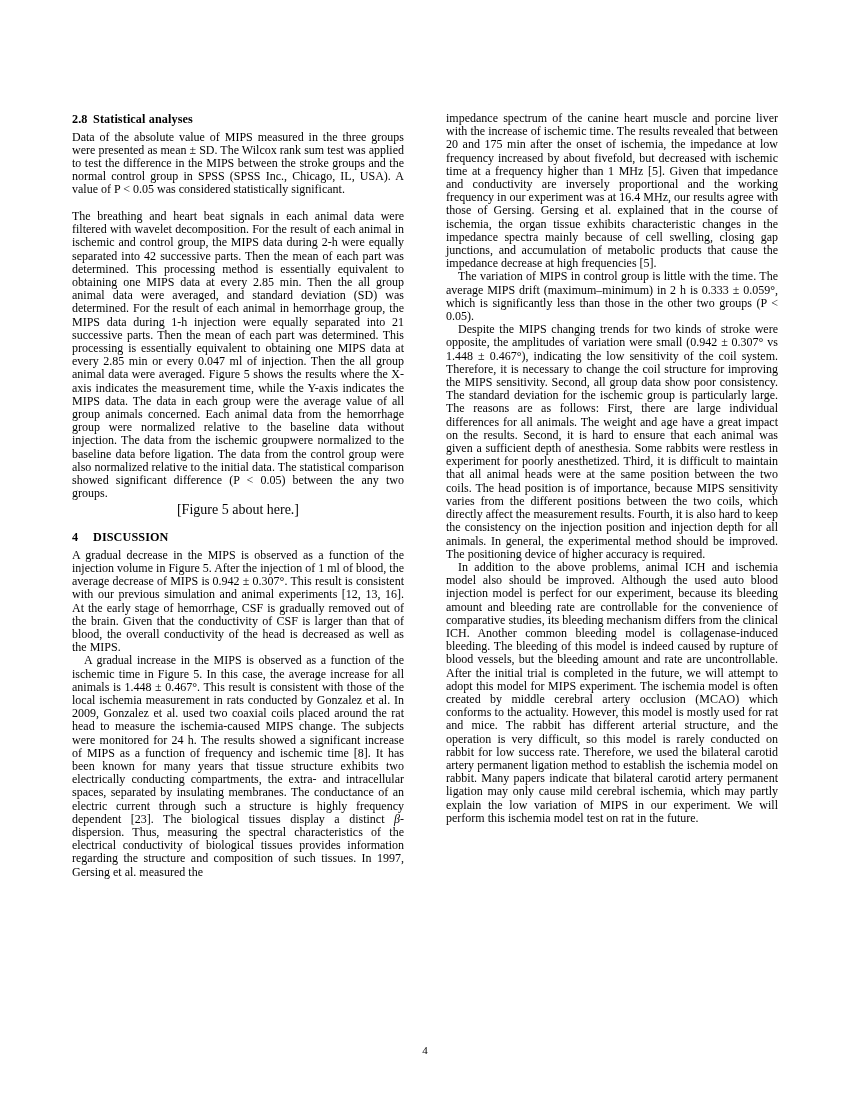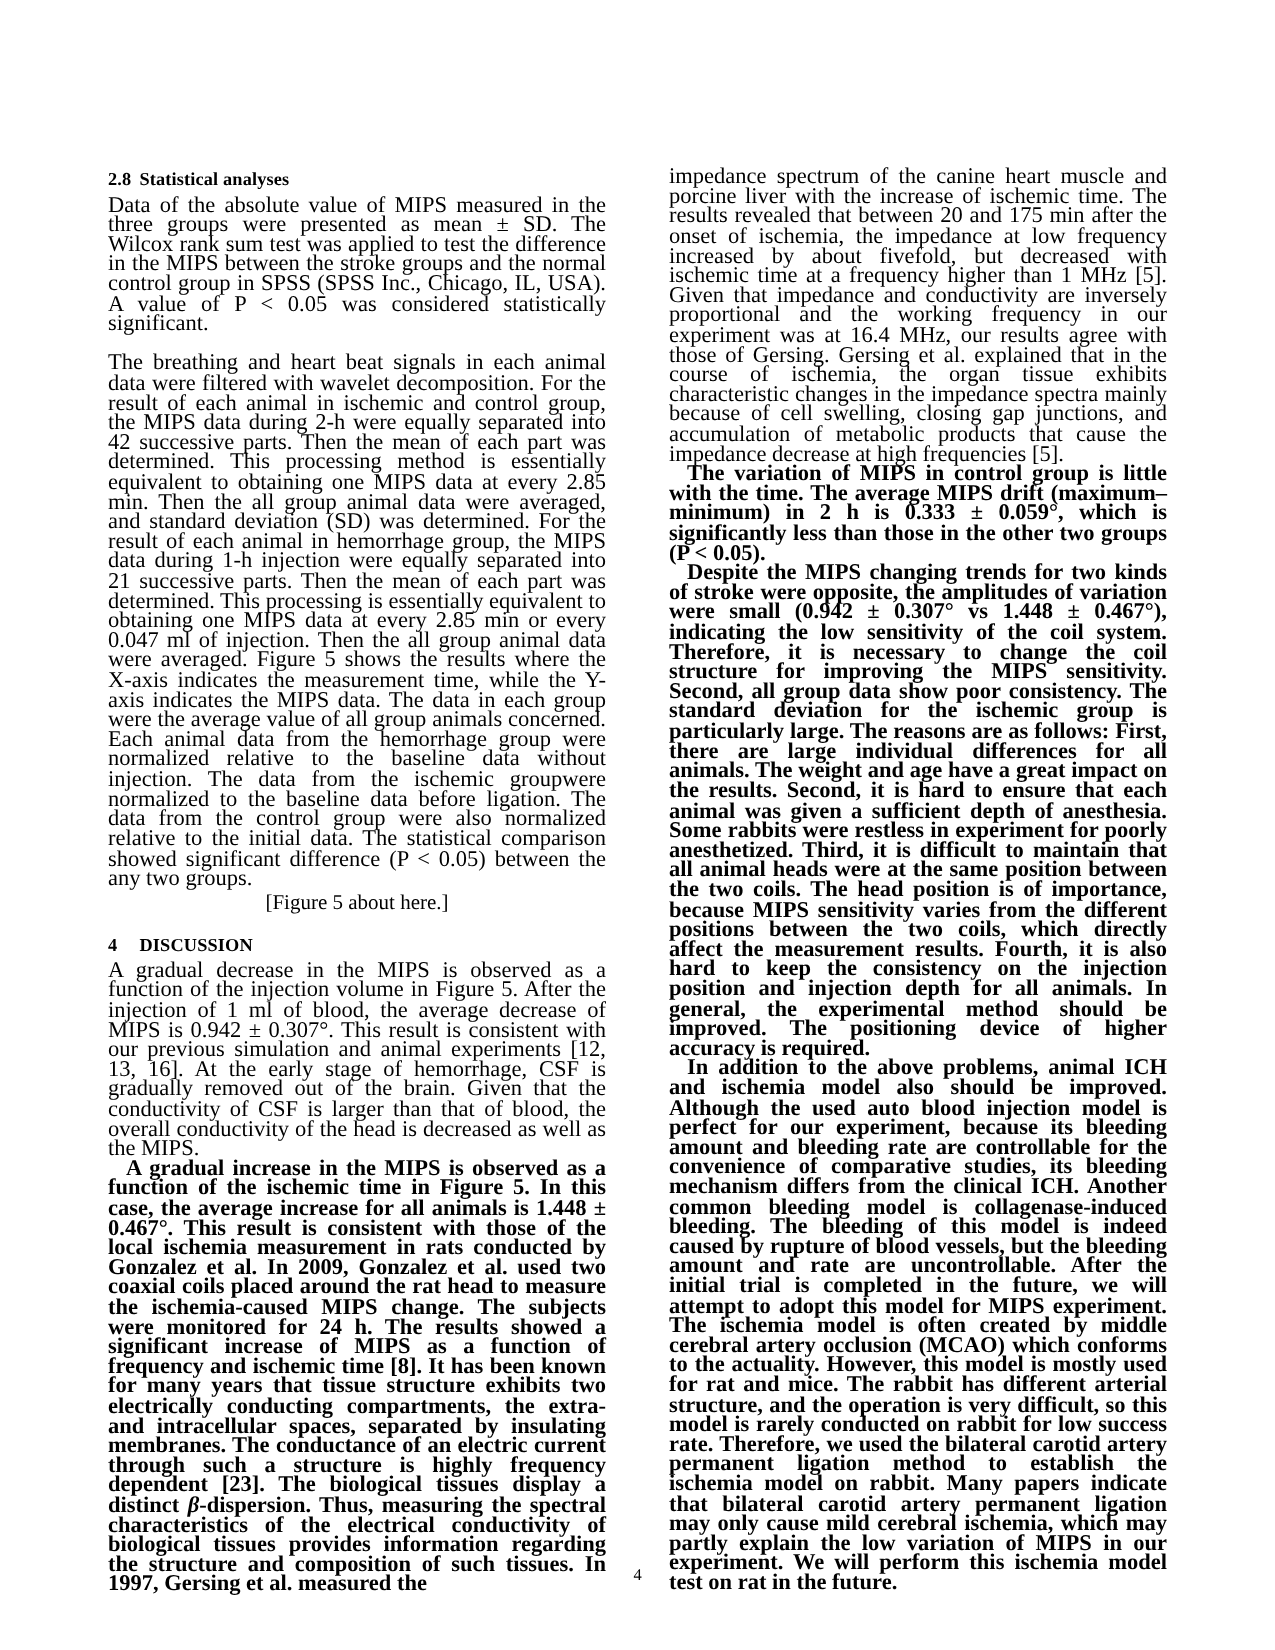--- a/index.html
+++ b/index.html
@@ -45,31 +45,30 @@
     display: inline-block;
     min-width: 21px;
   }
   h2.sec.caps .num {
     min-width: 21px;
   }
   .sec-gap {
     height: 13.5px;
   }
   p.body {
-    font-size: 15px;
+    font-size: 12px;
     line-height: 13.2px;
     text-align: justify;
     text-justify: inter-word;
     margin: 0;
     hyphens: manual;
     -webkit-hyphens: manual;
   }
   p.body.indent {
     text-indent: 12px;
-    font-weight: bold;
   }
   p.figref {
     font-size: 14px;
     line-height: 13.2px;
     text-align: center;
     margin: 3px 0 0 0;
   }
   .pageno {
     position: absolute;
     left: 0;

